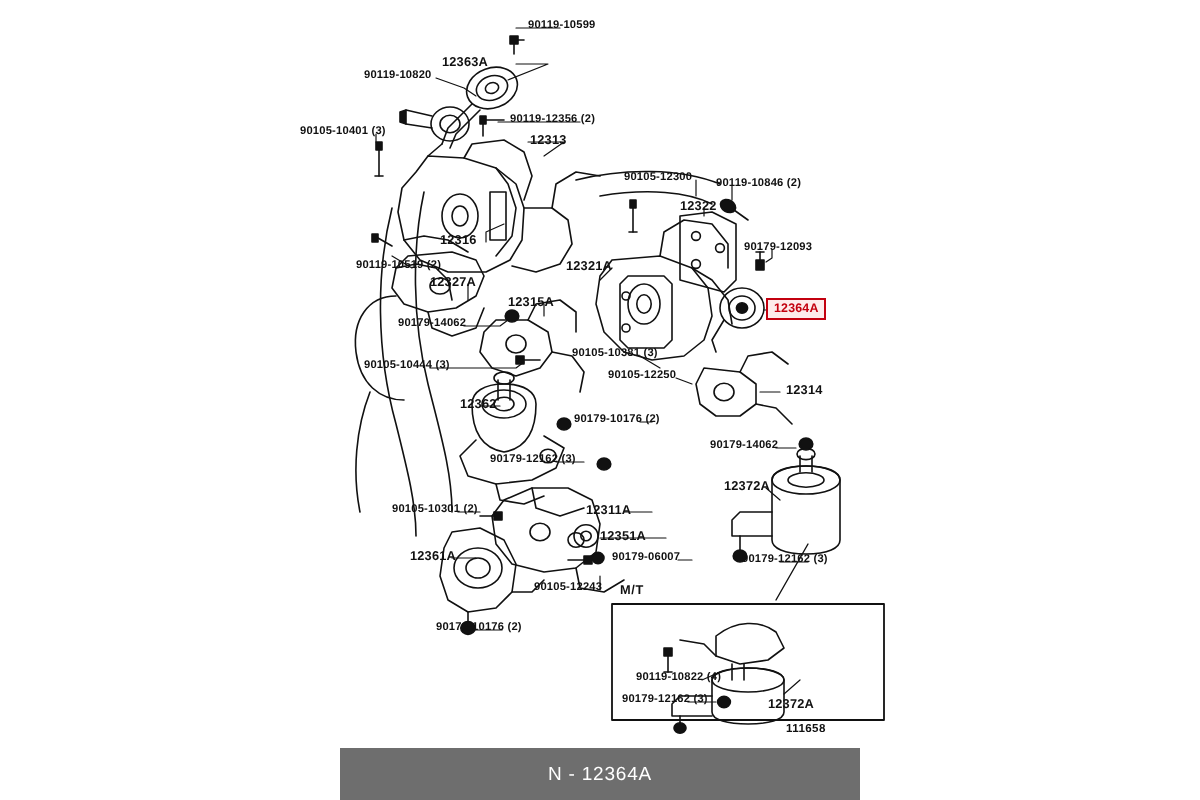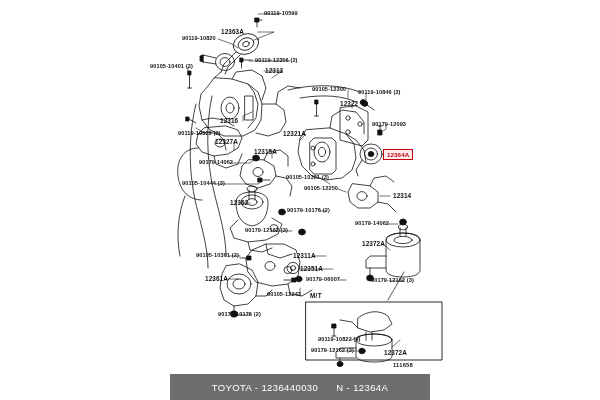--- a/index.html
+++ b/index.html
@@ -387,17 +387,16 @@
   <div class="callout" style="left:218px; top:312px;">90179-10176 (2)</div>
   <div class="callout" style="left:318px; top:337px;">90119-10822 (4)</div>
   <div class="callout" style="left:311px; top:348px;">90179-12162 (3)</div>
   <div class="callout big" style="left:384px; top:350px;">12372A</div>
 
   <div class="mt-label" style="left:310px; top:292px;">M/T</div>
 
   <div class="sheet-code" style="left:393px; top:362px;">111658</div>
 
   <div id="footer-bar">
-    <span class="fbtext">TOYOTA - 1236440030</span>
     <span class="fbtext">N - 12364A</span>
   </div>
 
 </div>
 
 </body></html>

